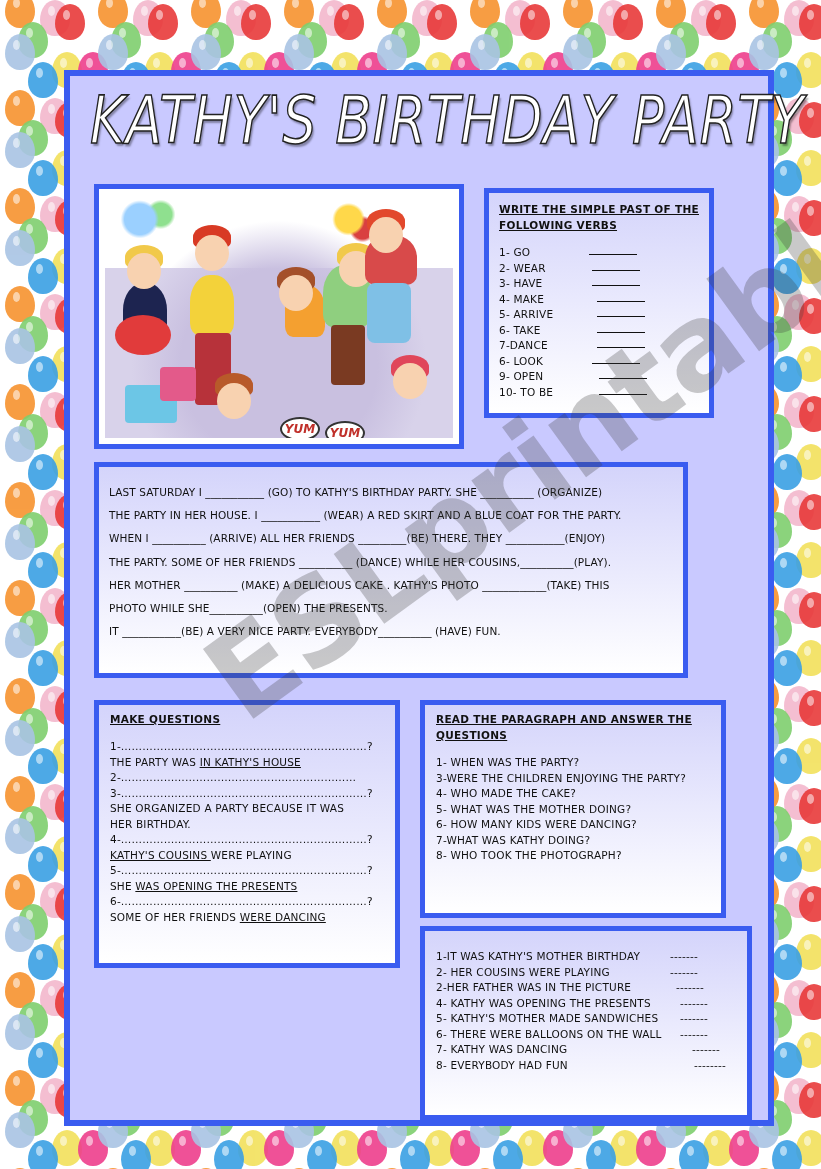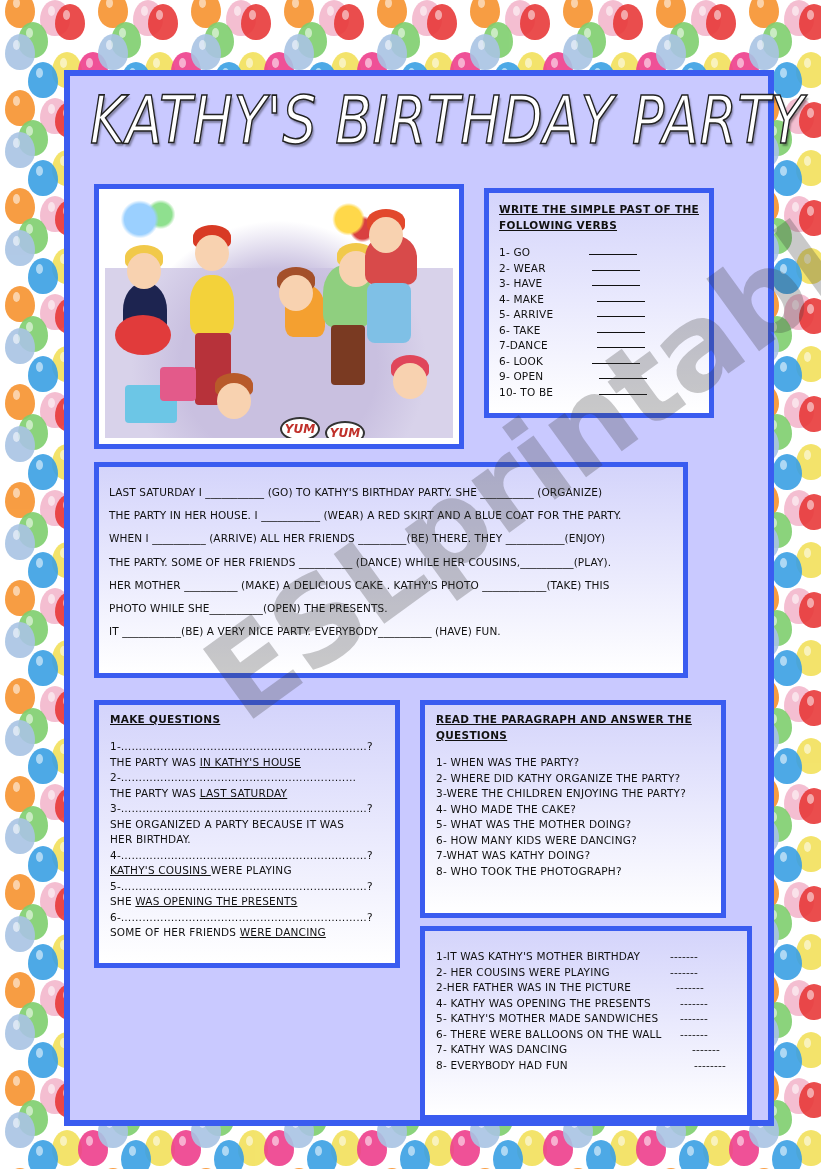--- a/index.html
+++ b/index.html
@@ -1064,40 +1064,38 @@
       </div>
   </div>
 
   <div class="box mq-box">
     <div class="box-title">MAKE QUESTIONS</div>
     <div style="height:12px;"></div>
     <div id="mq-list">
         <div class="txt">1-……………………………………………………………?</div>
         <div class="txt"><span>THE PARTY WAS </span><span class="u">IN KATHY'S HOUSE</span><span></span></div>
         <div class="txt">2-…………………………………………………………</div>
-        <div class="txt"><span>THE PARTY WAS </span><span class="u">LAST  SATURDAY</span><span></span></div>
         <div class="txt">3-……………………………………………………………?</div>
         <div class="txt"><span>SHE ORGANIZED A PARTY BECAUSE IT WAS</span><span class="u"></span><span></span></div>
         <div class="txt">HER BIRTHDAY.</div>
         <div class="txt">4-……………………………………………………………?</div>
         <div class="txt"><span></span><span class="u">KATHY'S COUSINS </span><span> WERE PLAYING</span></div>
         <div class="txt">5-……………………………………………………………?</div>
         <div class="txt"><span>SHE </span><span class="u">WAS OPENING THE PRESENTS</span><span></span></div>
         <div class="txt">6-……………………………………………………………?</div>
         <div class="txt"><span>SOME OF HER FRIENDS </span><span class="u">WERE DANCING</span><span></span></div>
       </div>
   </div>
 
   <div class="box ra-box">
     <div class="box-title">READ THE PARAGRAPH AND ANSWER THE</div>
     <div class="box-title">QUESTIONS</div>
     <div style="height:12px;"></div>
     <div id="ra-list">
         <div class="txt">1- WHEN WAS THE PARTY?</div>
-        <div class="txt">2- WHERE DID KATHY ORGANIZE THE PARTY?</div>
         <div class="txt">3-WERE THE CHILDREN ENJOYING THE PARTY?</div>
         <div class="txt">4- WHO MADE THE CAKE?</div>
         <div class="txt">5- WHAT WAS THE MOTHER DOING?</div>
         <div class="txt">6- HOW MANY KIDS WERE DANCING?</div>
         <div class="txt">7-WHAT WAS KATHY DOING?</div>
         <div class="txt">8- WHO TOOK THE PHOTOGRAPH?</div>
       </div>
   </div>
 
   <div class="box tf-box">

